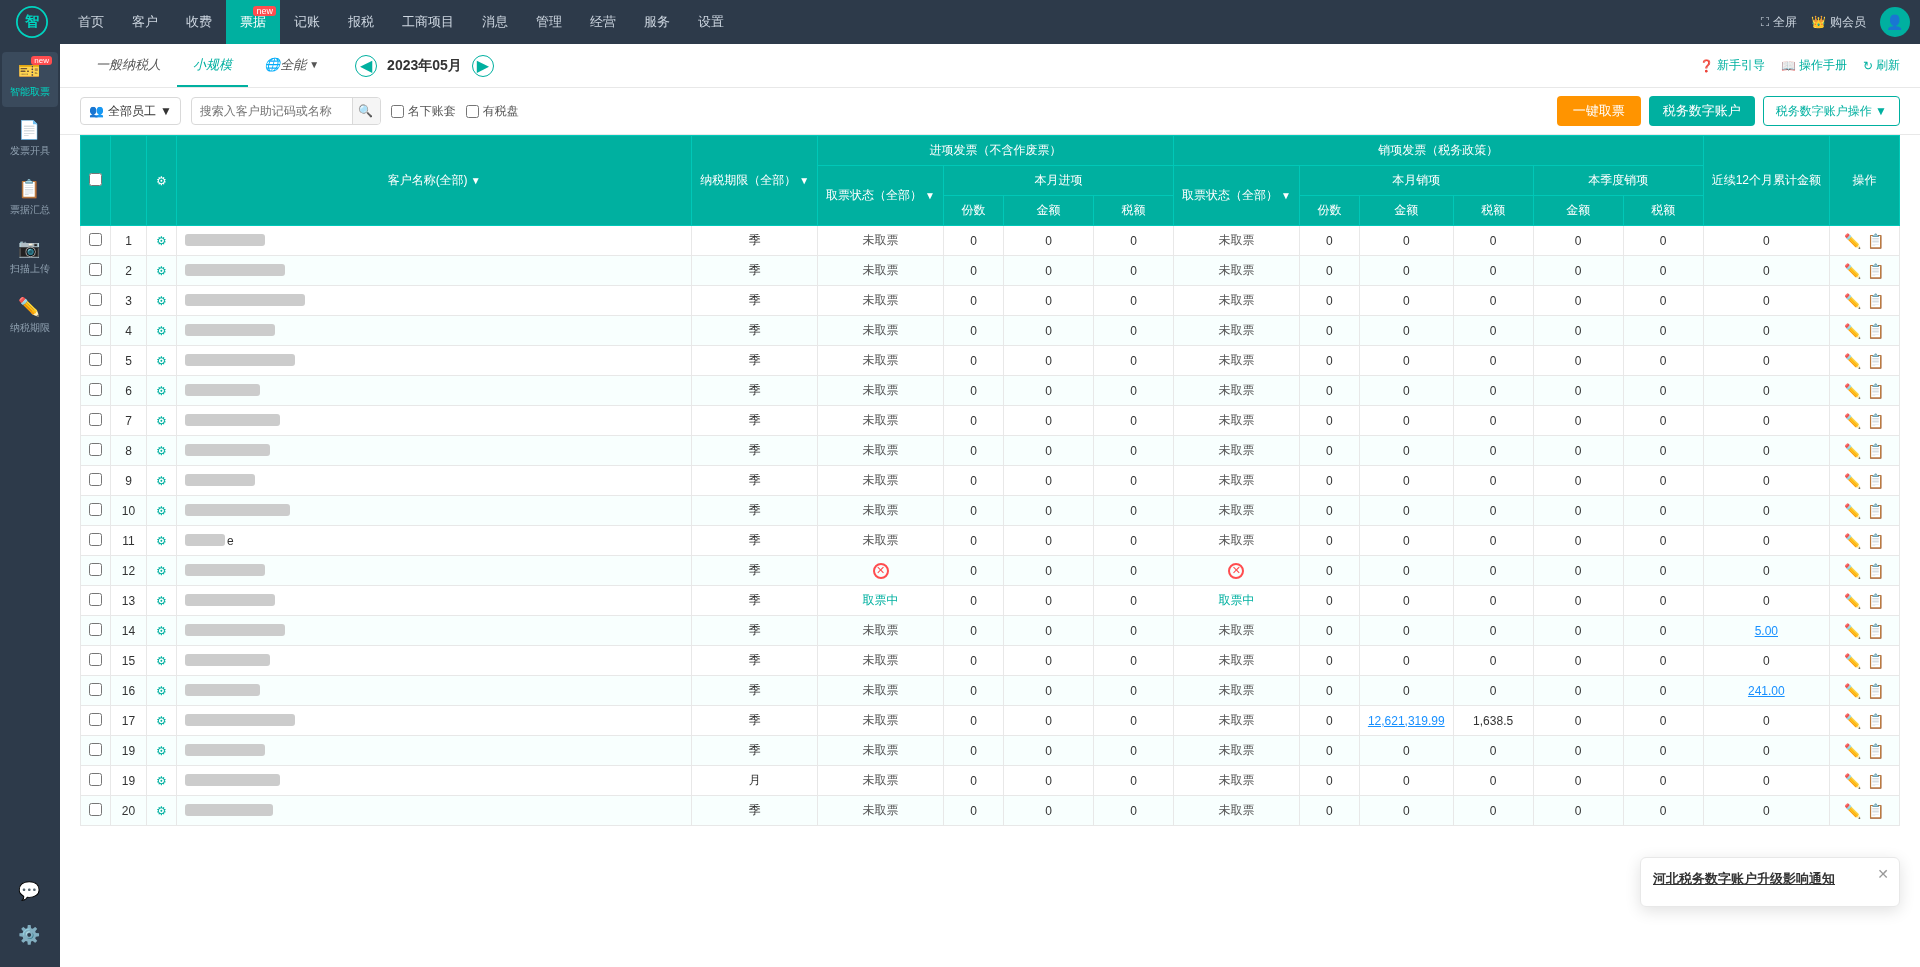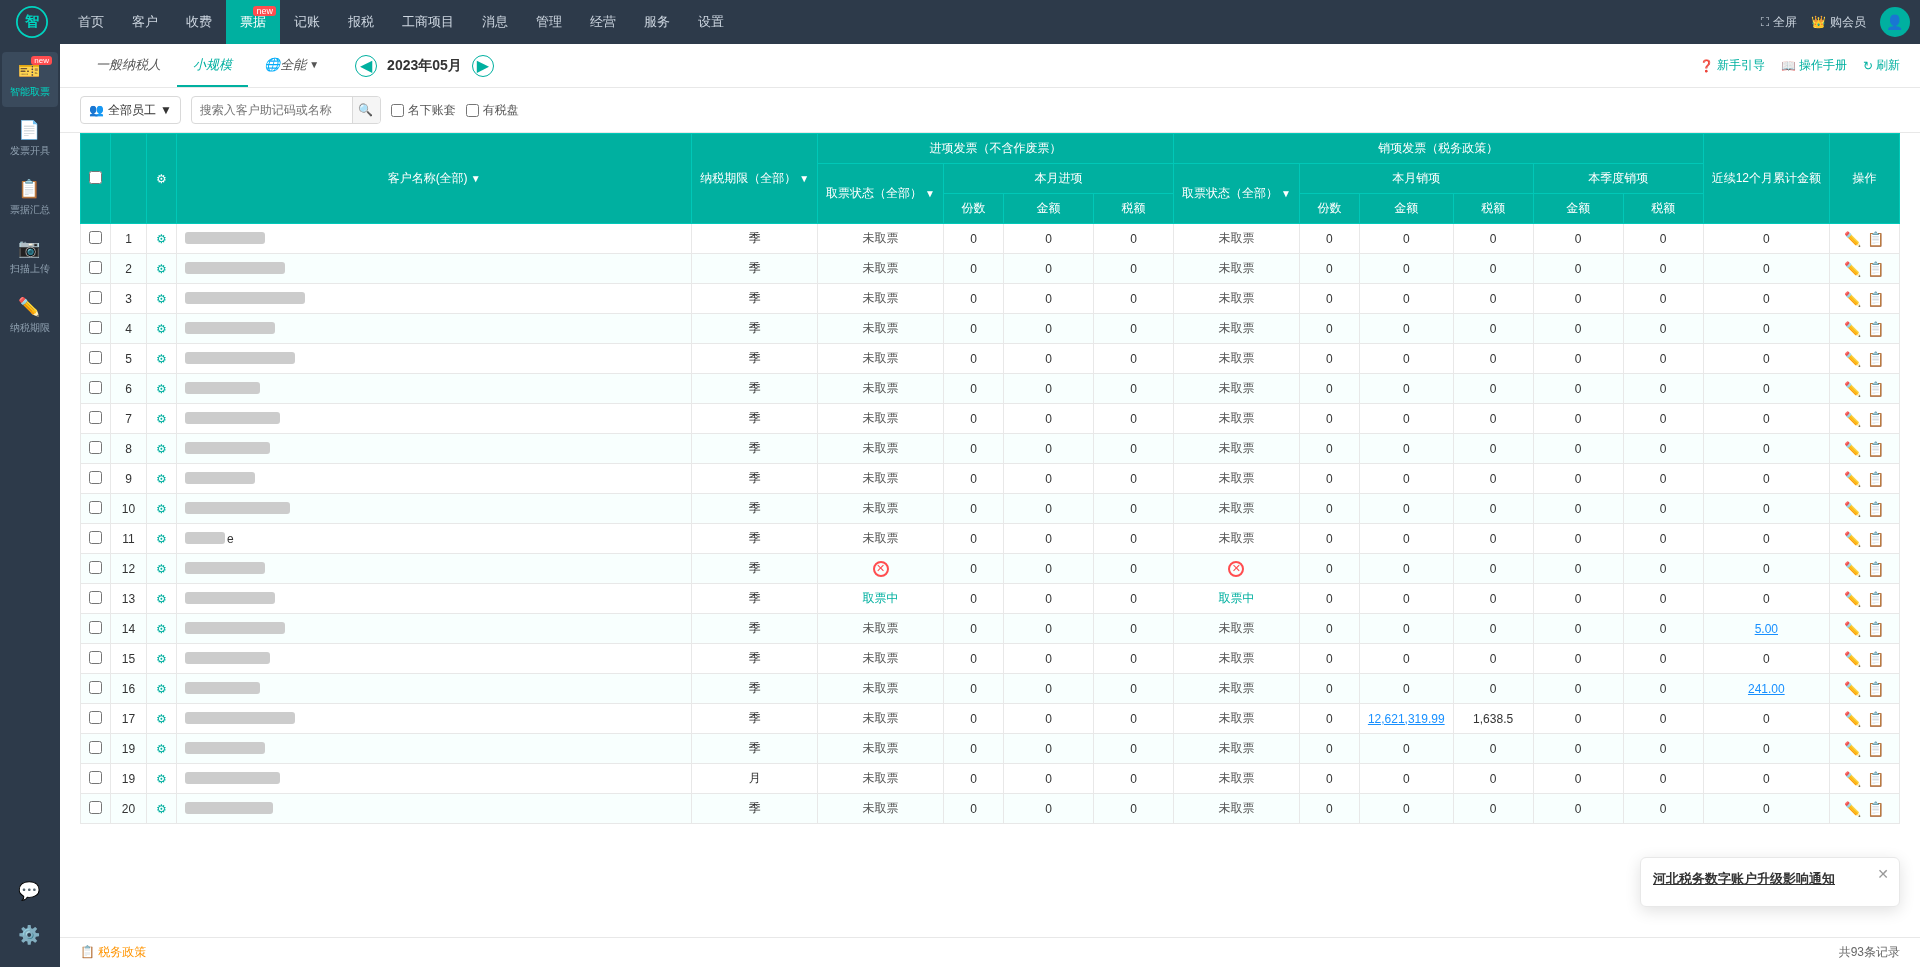--- a/index.html
+++ b/index.html
@@ -603,20 +603,27 @@
         <div class="search-btn">🔍</div>
       </div>
       <label class="checkbox-label">
         <input type="checkbox" style="">
         <span>名下账套</span>
       </label>
       <label class="checkbox-label">
         <input type="checkbox" style="">
         <span>有税盘</span>
       </label>
+      <div class="toolbar-right">
+        <button class="btn-primary">一键取票</button>
+        <button class="btn-secondary">税务数字账户</button>
+        <button class="btn-outline">
+          <span>税务数字账户操作 ▼</span>
+        </button>
+      </div>
     </div>
 
     <div class="table-wrap">
       <table>
         <thead>
           <tr>
             <th rowspan="3" class="col-check"><input type="checkbox" style=""></th>
             <th rowspan="3" class="col-num"></th>
             <th rowspan="3" class="col-gear">⚙</th>
             <th rowspan="3" class="col-name">
@@ -1130,26 +1137,19 @@
       <div class="action-icons">
         <span class="action-icon" title="编辑">✏️</span>
         <span class="action-icon" title="复制">📋</span>
       </div>
     </td>
   </tr>
           </tbody>
       </table>
     </div>
 
-    <div class="table-footer">
-      <span class="footer-link">
-        <span>📋</span>
-        <span>税务政策</span>
-      </span>
-      <span>共93条记录</span>
-    </div>
   </div>
 </div>
 
 <div class="notif-popup">
   <div class="notif-close">✕</div>
   <div class="notif-title">河北税务数字账户升级影响通知</div>
 </div>
 
 </body></html>

